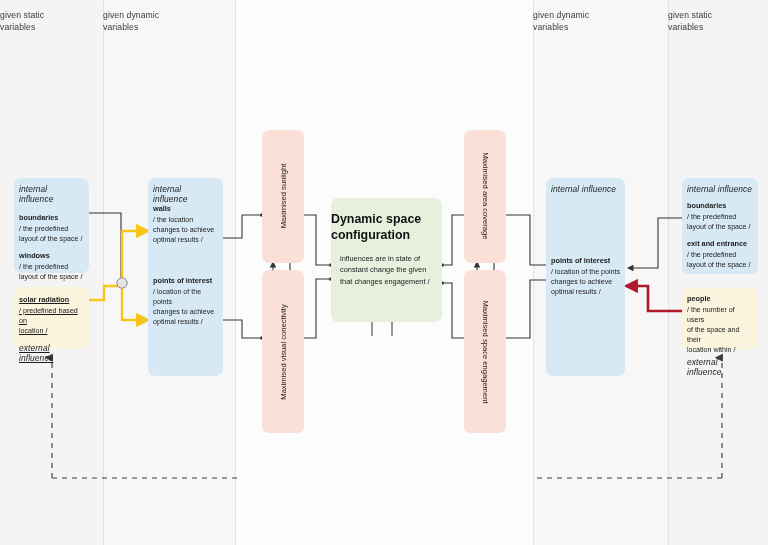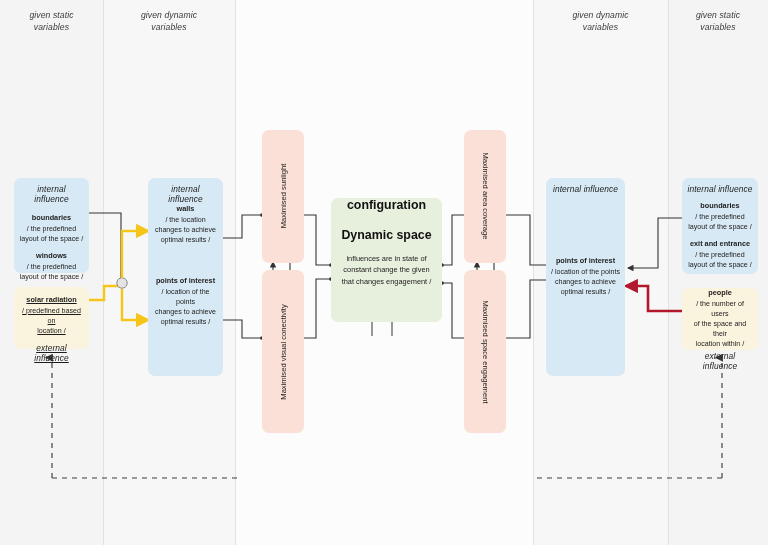--- a/index.html
+++ b/index.html
@@ -18,34 +18,32 @@
   .band.b1{left:0;width:103px;background:#f4f4f4;}
   .band.b2{left:103px;width:132px;background:#f7f7f7;}
   .band.b3{left:235px;width:298px;background:#fcfcfc;}
   .band.b4{left:533px;width:135px;background:#f7f7f7;}
   .band.b5{left:668px;width:100px;background:#f4f4f4;}
   .divider{position:absolute;top:0;width:1px;height:545px;background:#e2e2e2;}
 
   
   .col-head{
     position:absolute;
-    text-align:center;
-    font-style:italic;
     font-size:8.6px;
     color:#3a3a3a;
     line-height:1.45;
     letter-spacing:.1px;
   }
 
   
   .node{
     position:absolute;
     box-sizing:border-box;
     border-radius:7px;
-    text-align:center;
+    text-align:left;
     color:#1c1c1c;
   }
   .node.blue{background:#d7e9f4;}
   .node.cream{background:#faf3dd;}
   .node.green{background:#e7efdd;}
   .node.pink{background:#fbe0d7;}
 
   .ttl{font-style:italic;font-size:8.4px;color:#222;letter-spacing:.1px;}
   .bold{font-weight:bold;font-size:7.3px;line-height:1.5;}
   .sub{font-size:7.1px;line-height:1.42;}
@@ -216,22 +214,22 @@
   <div class="node pink" style="left:262px;top:270px;width:42px;height:163px;"></div>
   <div class="vlabel up" style="left:283px;top:352px;">Maximised visual conectivity</div>
 
   <div class="node pink" style="left:464px;top:130px;width:42px;height:133px;"></div>
   <div class="vlabel down" style="left:485px;top:196px;">Maximised area coverage</div>
 
   <div class="node pink" style="left:464px;top:270px;width:42px;height:163px;"></div>
   <div class="vlabel down" style="left:485px;top:352px;">Maximised space engagement</div>
 
   <div class="node green" style="left:331px;top:198px;width:111px;height:124px;">
+    <div class="center-title">Dynamic space</div>
     <div class="center-title" style="padding-top:0">configuration</div>
-    <div class="center-title">Dynamic space</div>
     <div class="center-body">
       <div>influences are in state of</div>
       <div>constant change the given</div>
       <div>that changes engagement /</div>
     </div>
   </div>
 
   <div class="node blue pad" style="left:546px;top:178px;width:79px;height:198px;">
     <div class="ttl" style="padding-top:6px">internal  influence</div>
     <div style="margin-top:62px">
@@ -250,20 +248,20 @@
       <div class="sub">layout of the space /</div>
     </div>
     <div class="block">
       <div class="bold">exit and entrance</div>
       <div class="sub">/ the predefined</div>
       <div class="sub">layout of the space /</div>
     </div>
   </div>
 
   <div class="node cream pad" style="left:682px;top:288px;width:76px;height:62px;">
-    <div class="bold" style="">people</div>
+    <div class="bold" style="padding-top:6px">people</div>
     <div class="sub">/ the number of users</div>
     <div class="sub">of the space and their</div>
     <div class="sub">location within  /</div>
     <div class="ttl" style="margin-top:2px">external influence</div>
   </div>
 
 </div>
 
 </body></html>

